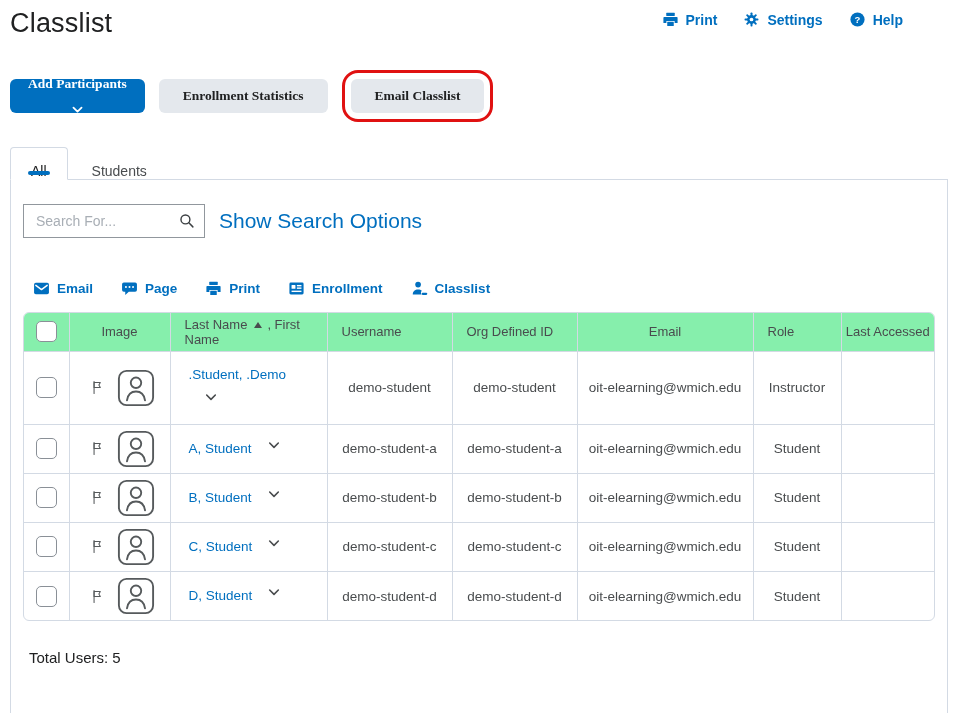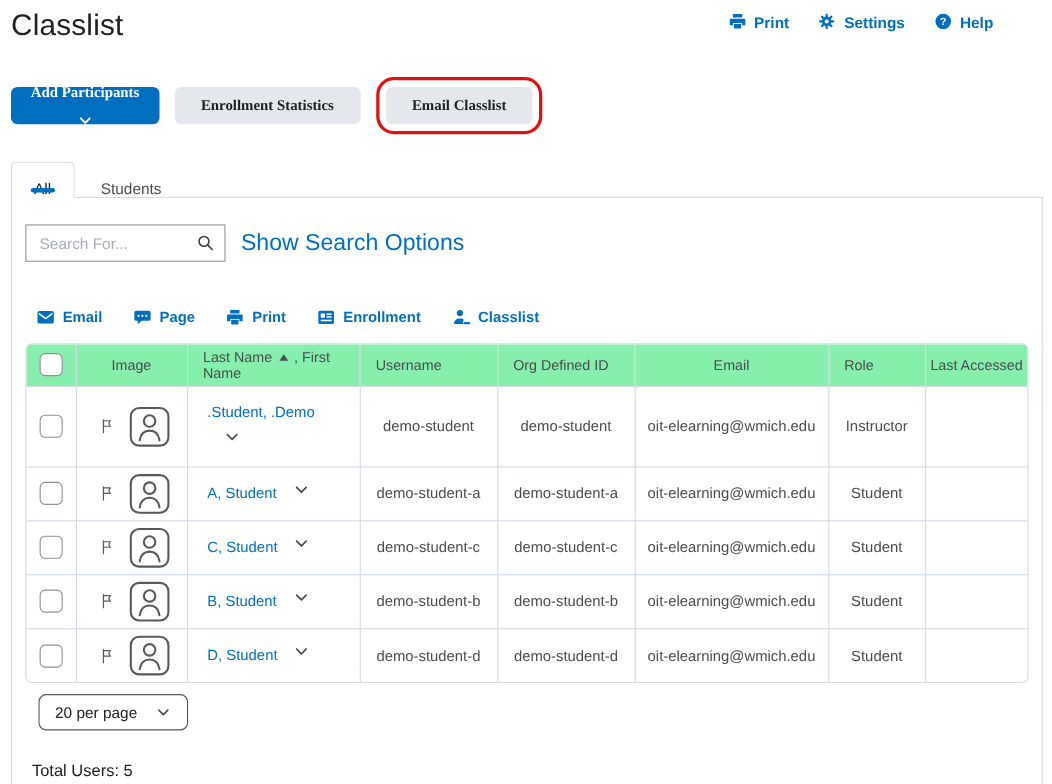--- a/index.html
+++ b/index.html
@@ -324,26 +324,26 @@
         <span class="icn">
           <svg viewBox="0 0 40 40" width="38" height="38" fill="none" stroke="var(--icon-gray)" stroke-width="2">
                       <rect x="2" y="2" width="36" height="36" rx="8"></rect>
                       <circle cx="20" cy="14.5" r="5.5"></circle>
                       <path d="M10.5 33c1-6.5 4.7-9.3 9.5-9.3s8.5 2.8 9.5 9.3" stroke-linecap="round"></path>
                     </svg>
         </span>
       </div>
     </td>
     <td class="c-name">
-      <a class="name-link">C, Student</a><span class="row-chev"><svg viewBox="0 0 24 24" width="16" height="16" fill="none" stroke="#494C4E" stroke-width="2.4" stroke-linecap="round" stroke-linejoin="round">
+      <a class="name-link">B, Student</a><span class="row-chev"><svg viewBox="0 0 24 24" width="16" height="16" fill="none" stroke="#494C4E" stroke-width="2.4" stroke-linecap="round" stroke-linejoin="round">
                     <polyline points="5.5,9 12,15.5 18.5,9"></polyline>
                   </svg></span>
     </td>
-    <td class="c-user center">demo-student-c</td>
-    <td class="c-org center">demo-student-c</td>
+    <td class="c-user center">demo-student-b</td>
+    <td class="c-org center">demo-student-b</td>
     <td class="c-email center">oit-elearning@wmich.edu</td>
     <td class="c-role center">Student</td>
     <td class="c-last"></td>
   </tr>
             <tr>
     <td class="c-check">
                 <div class="checkbox"></div>
               </td>
     <td class="c-img">
       <div class="imgcell">
@@ -356,26 +356,26 @@
         <span class="icn">
           <svg viewBox="0 0 40 40" width="38" height="38" fill="none" stroke="var(--icon-gray)" stroke-width="2">
                       <rect x="2" y="2" width="36" height="36" rx="8"></rect>
                       <circle cx="20" cy="14.5" r="5.5"></circle>
                       <path d="M10.5 33c1-6.5 4.7-9.3 9.5-9.3s8.5 2.8 9.5 9.3" stroke-linecap="round"></path>
                     </svg>
         </span>
       </div>
     </td>
     <td class="c-name">
-      <a class="name-link">B, Student</a><span class="row-chev"><svg viewBox="0 0 24 24" width="16" height="16" fill="none" stroke="#494C4E" stroke-width="2.4" stroke-linecap="round" stroke-linejoin="round">
+      <a class="name-link">C, Student</a><span class="row-chev"><svg viewBox="0 0 24 24" width="16" height="16" fill="none" stroke="#494C4E" stroke-width="2.4" stroke-linecap="round" stroke-linejoin="round">
                     <polyline points="5.5,9 12,15.5 18.5,9"></polyline>
                   </svg></span>
     </td>
-    <td class="c-user center">demo-student-b</td>
-    <td class="c-org center">demo-student-b</td>
+    <td class="c-user center">demo-student-c</td>
+    <td class="c-org center">demo-student-c</td>
     <td class="c-email center">oit-elearning@wmich.edu</td>
     <td class="c-role center">Student</td>
     <td class="c-last"></td>
   </tr>
             <tr>
     <td class="c-check">
                 <div class="checkbox"></div>
               </td>
     <td class="c-img">
       <div class="imgcell">
@@ -402,24 +402,16 @@
     <td class="c-user center">demo-student-d</td>
     <td class="c-org center">demo-student-d</td>
     <td class="c-email center">oit-elearning@wmich.edu</td>
     <td class="c-role center">Student</td>
     <td class="c-last"></td>
   </tr>
           </tbody>
       </table>
     </div>
 
-    <div class="perpage">
-      <span>20 per page</span>
-      <span class="icn">
-        <svg viewBox="0 0 24 24" width="15" height="15" fill="none" stroke="#494C4E" stroke-width="2.4" stroke-linecap="round" stroke-linejoin="round">
-            <polyline points="5.5,9 12,15.5 18.5,9"></polyline>
-          </svg>
-      </span>
-    </div>
 
     <div class="total">Total Users: 5</div>
   </div>
 </div>
 
 </body></html>

